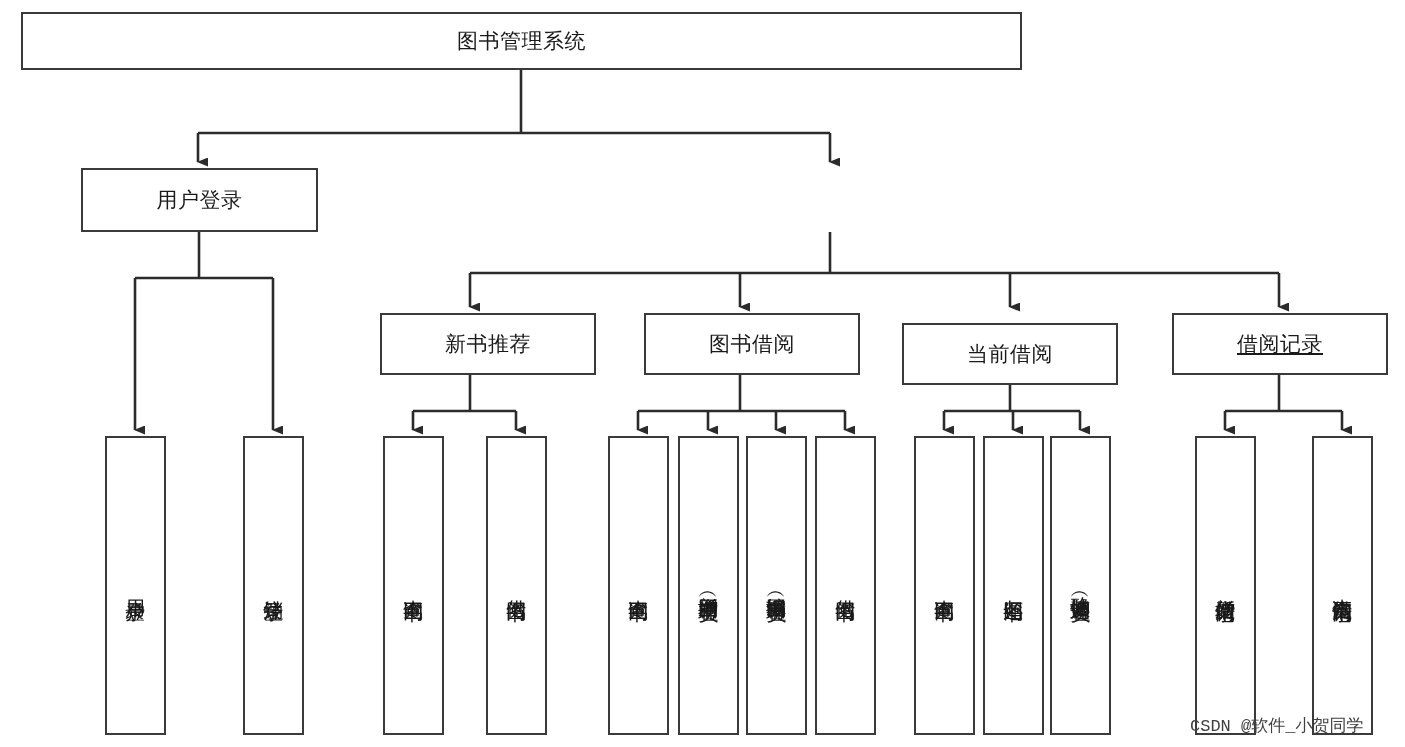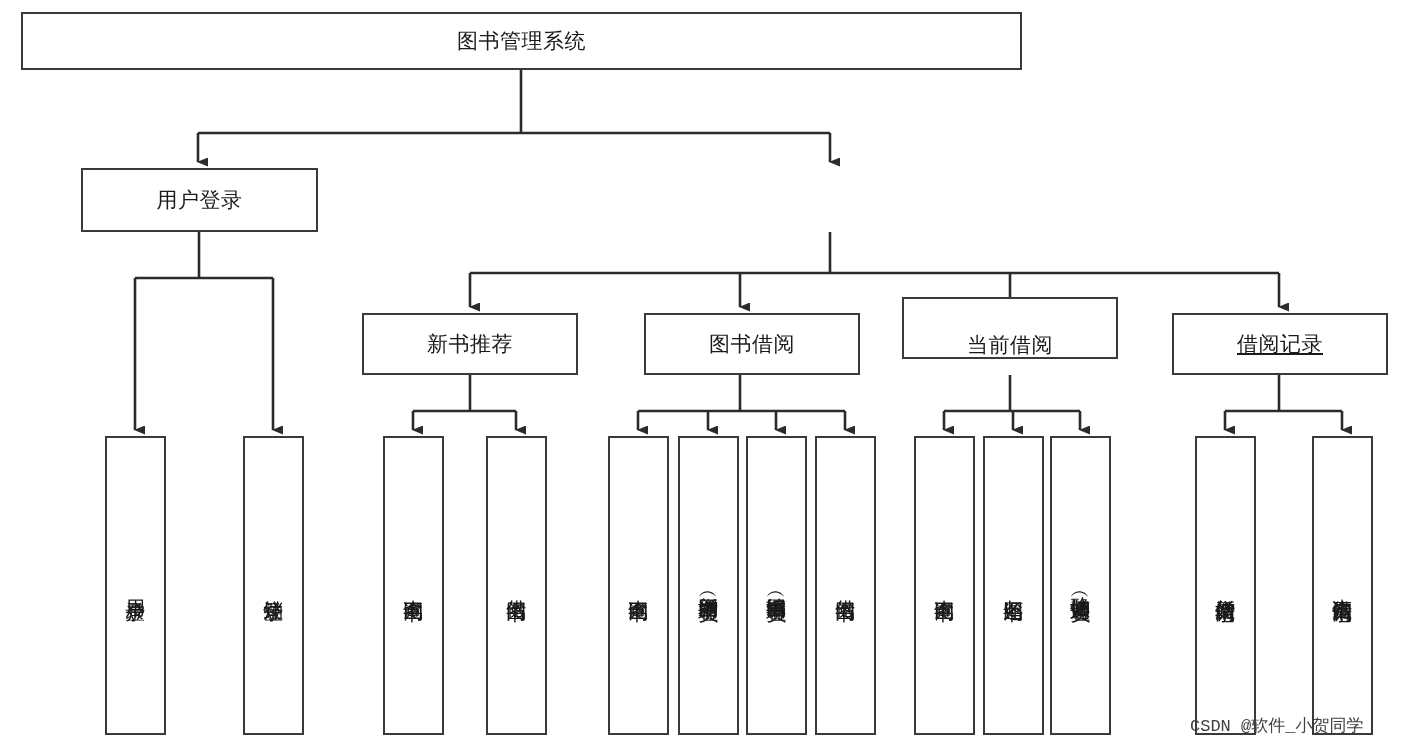--- a/index.html
+++ b/index.html
@@ -130,29 +130,29 @@
 
   <div class="node node-h" style="left:21px; top:12px; width:1001px; height:58px;">
     <span>图书管理系统</span>
   </div>
 
   <div class="node node-h" style="left:81px; top:168px; width:237px; height:64px;">
     <span>用户登录</span>
   </div>
 
 
-  <div class="node node-h" style="left:362px; top:313px; width:216px; height:62px;">
+  <div class="node node-h" style="left:380px; top:313px; width:216px; height:62px;">
     <span>新书推荐</span>
   </div>
 
   <div class="node node-h" style="left:644px; top:313px; width:216px; height:62px;">
     <span>图书借阅</span>
   </div>
 
-  <div class="node node-h" style="left:902px; top:297px; width:216px; height:62px;align-items:flex-end;">
+  <div class="node node-h" style="left:902px; top:323px; width:216px; height:62px;">
     <span>当前借阅</span>
   </div>
 
   <div class="node node-h" style="left:1172px; top:313px; width:216px; height:62px;text-decoration:underline;">
     <span>借阅记录</span>
   </div>
 
   <div class="node node-v" style="left:105px; top:436px; width:61px; height:299px;">
     <span class="vtext">用户登录</span>
   </div>

